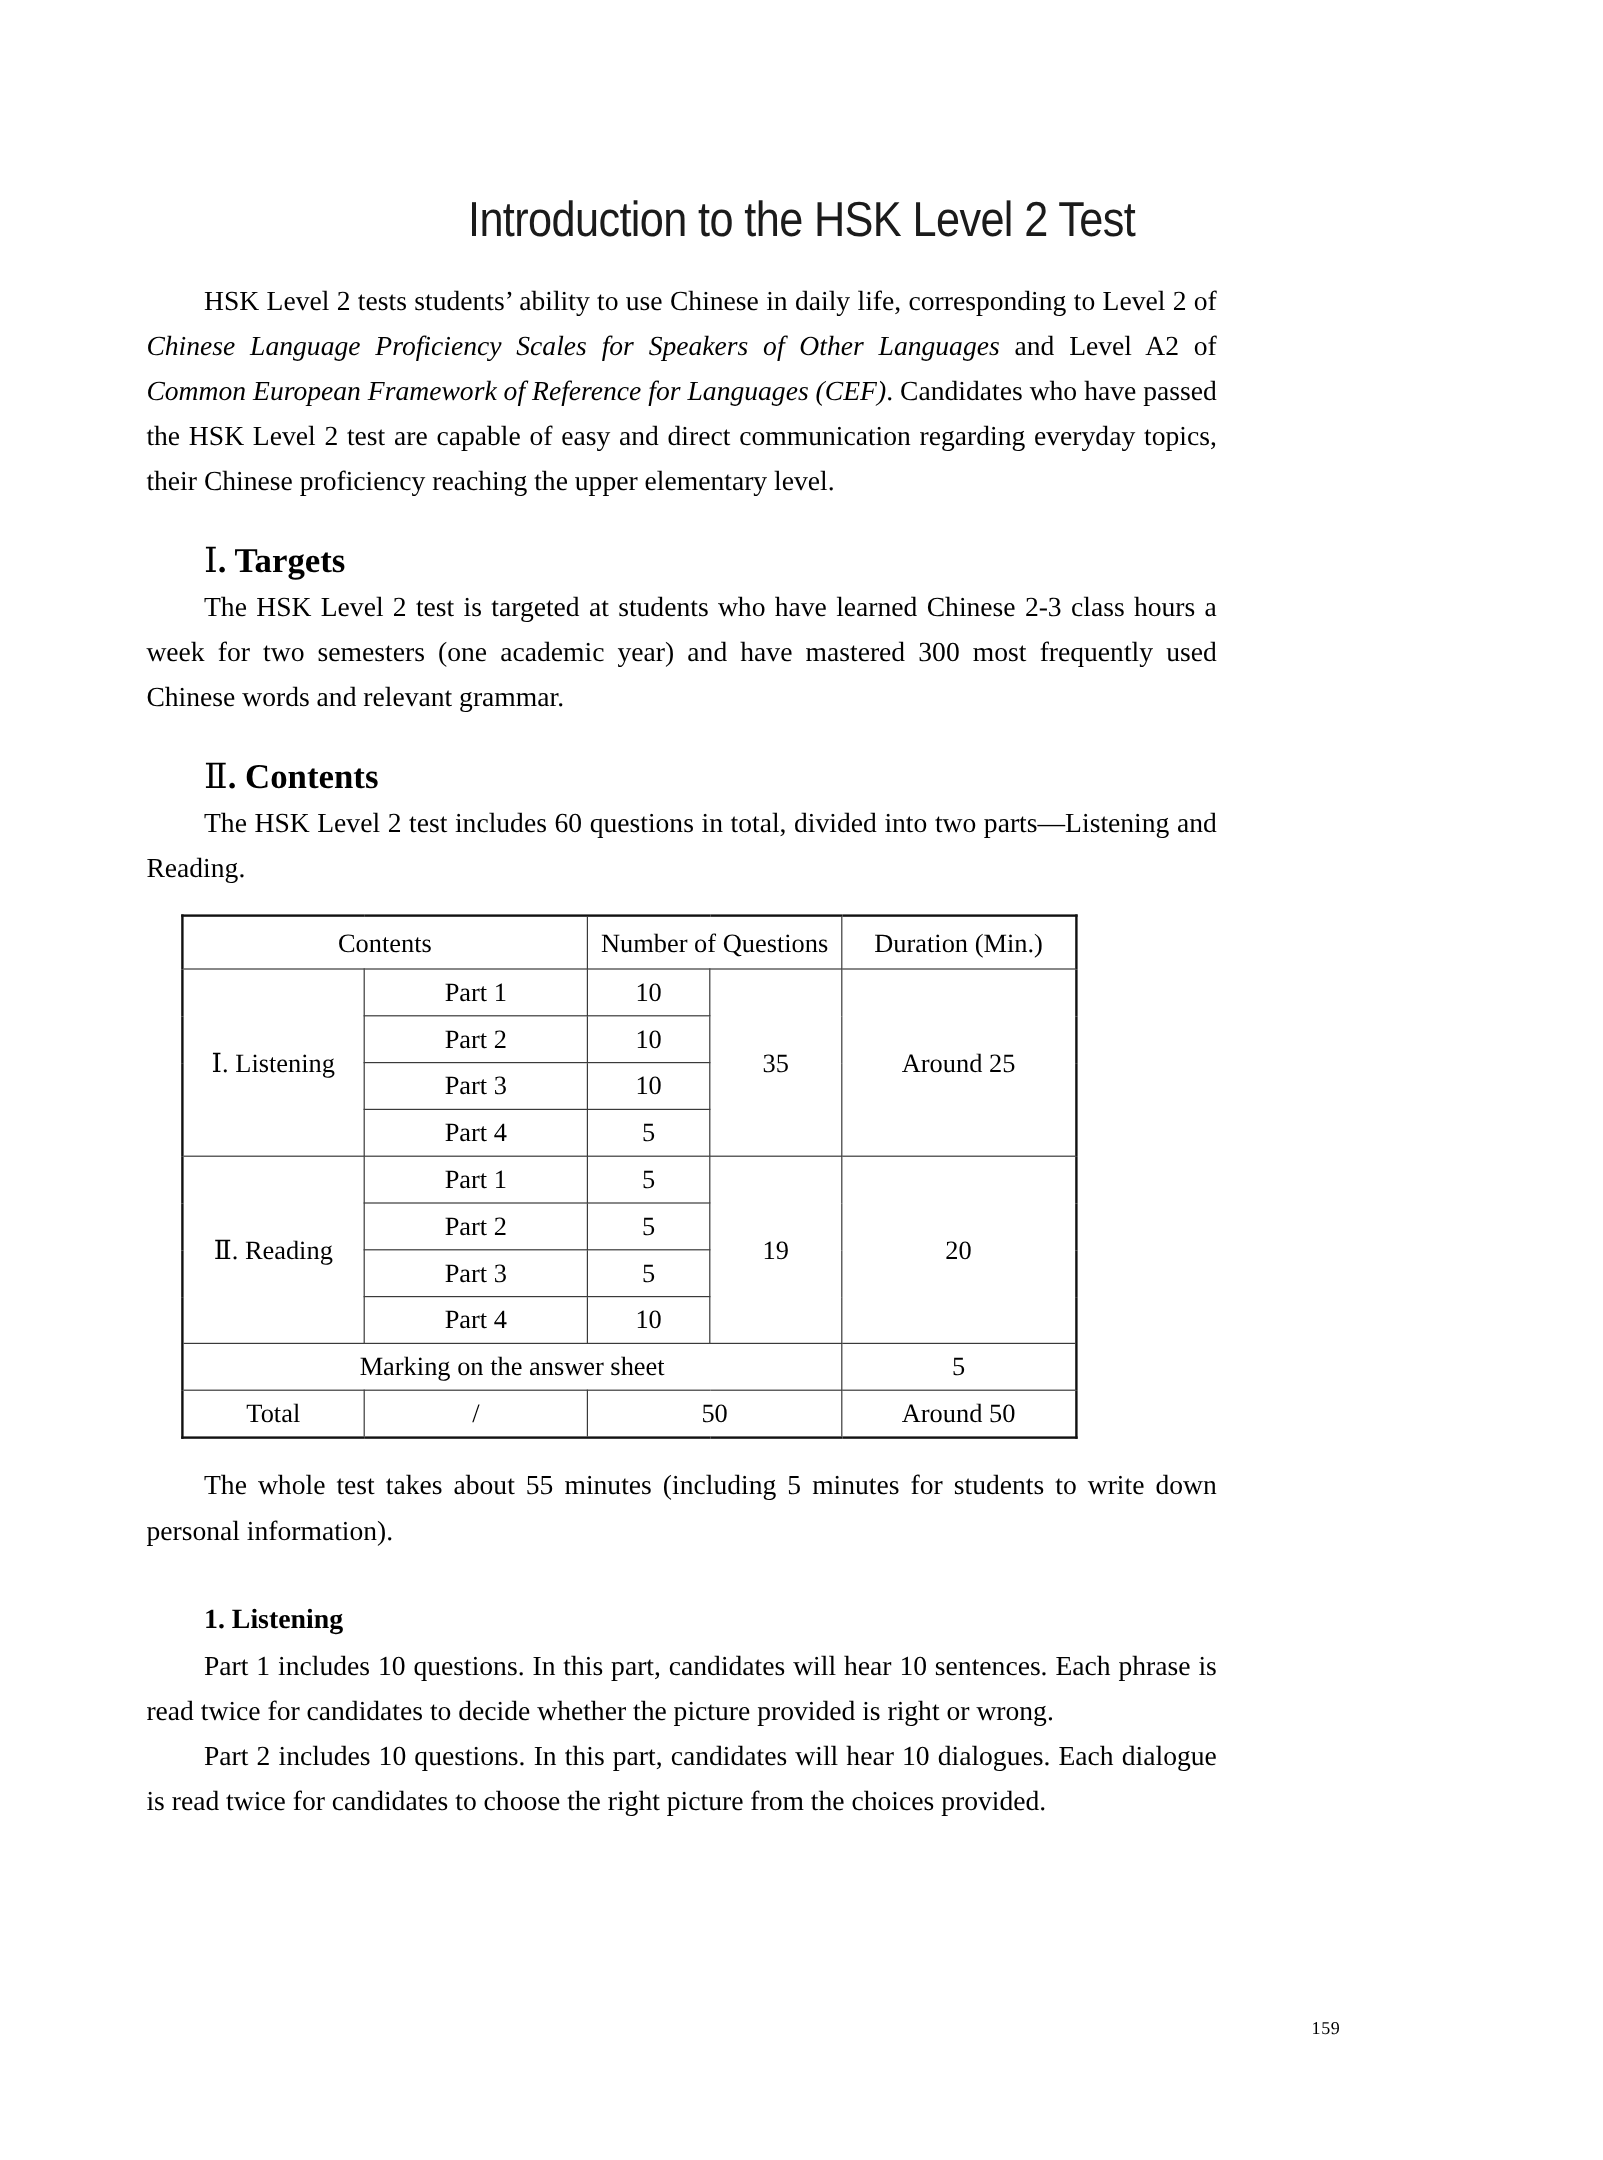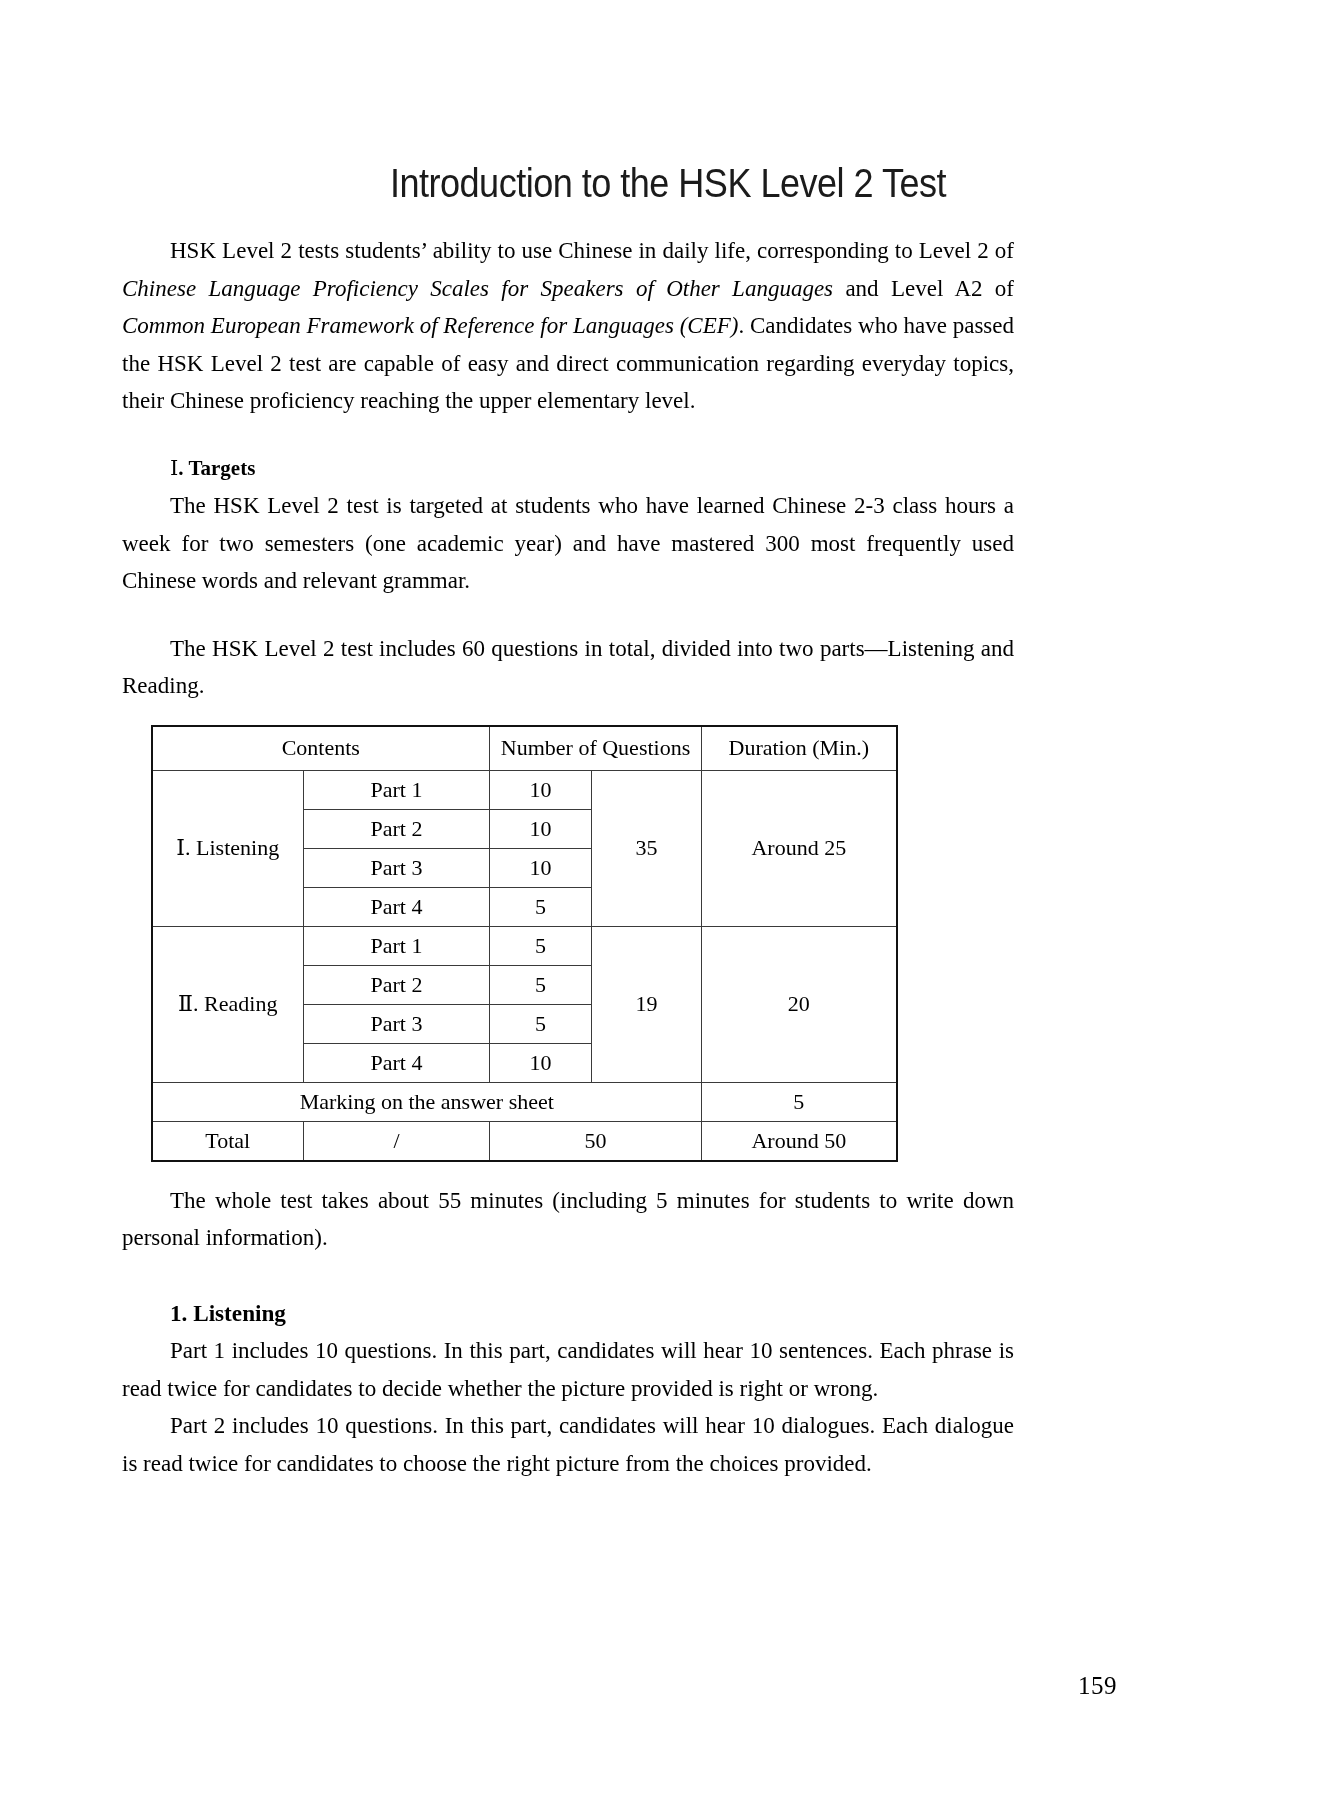--- a/index.html
+++ b/index.html
@@ -60,21 +60,21 @@
     text-indent: 48px;
     hyphens: none;
   }
 
   .em { font-style: italic; }
 
   
   .sec-head {
     margin: 0;
     padding-left: 48px;
-    font-size: 21px;
+    font-size: 29px;
     font-weight: bold;
     line-height: 37.5px;
   }
   .sec-head .rom {
     font-weight: 400;
     font-family: "Liberation Serif", "DejaVu Serif", serif;
   }
 
   .sub-head {
     margin: 0;
@@ -127,21 +127,21 @@
   col.c2 { width: 186px; }
   col.c3 { width: 102px; }
   col.c4 { width: 110px; }
   col.c5 { width: 195px; }
 
   
   .page-number {
     position: absolute;
     right: 122px;
     bottom: 100px;
-    font-size: 25px;
+    font-size: 15px;
     font-family: "Liberation Serif", "DejaVu Serif", serif;
     letter-spacing: 0.5px;
   }
 </style>
 </head>
 <body>
 
 <div class="page">
 
   <h1 class="doc-title">Introduction to the HSK Level 2 Test</h1>
@@ -151,20 +151,21 @@
     <p class="body"><span>HSK Level 2 tests students’ ability to use Chinese in daily life, corresponding to Level 2 of </span><span class="em">Chinese Language Proficiency Scales for Speakers of Other Languages</span><span> and Level A2 of </span><span class="em">Common European Framework of Reference for Languages (CEF)</span><span>. Candidates who have passed the HSK Level 2 test are capable of easy and direct communication regarding everyday topics, their Chinese proficiency reaching the upper elementary level.</span></p>
 
     <div class="gap-md"></div>
 
     <p class="sec-head"><span class="rom">Ⅰ</span><span>.</span> <span>Targets</span></p>
 
     <p class="body">The HSK Level 2 test is targeted at students who have learned Chinese 2-3 class hours a week for two semesters (one academic year) and have mastered 300 most frequently used Chinese words and relevant grammar.</p>
 
     <div class="gap-md"></div>
 
+    <p class="sec-head"><span class="rom">Ⅱ</span><span>.</span> <span>Contents</span></p>
 
     <p class="body">The HSK Level 2 test includes 60 questions in total, divided into two parts—Listening and Reading.</p>
 
     <div class="gap-sm"></div>
 
     <div class="tbl-wrap">
       <table class="contents-table">
         <colgroup>
           <col class="c1">
             <col class="c2">

